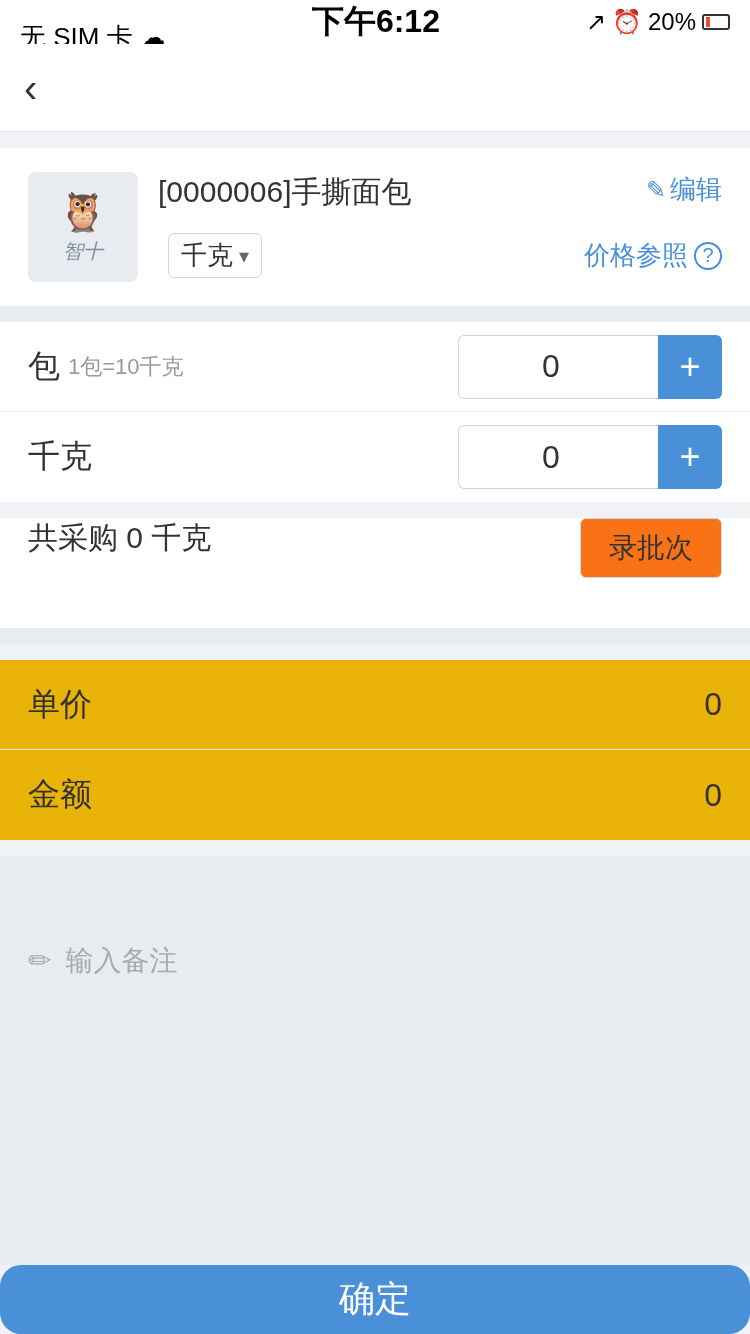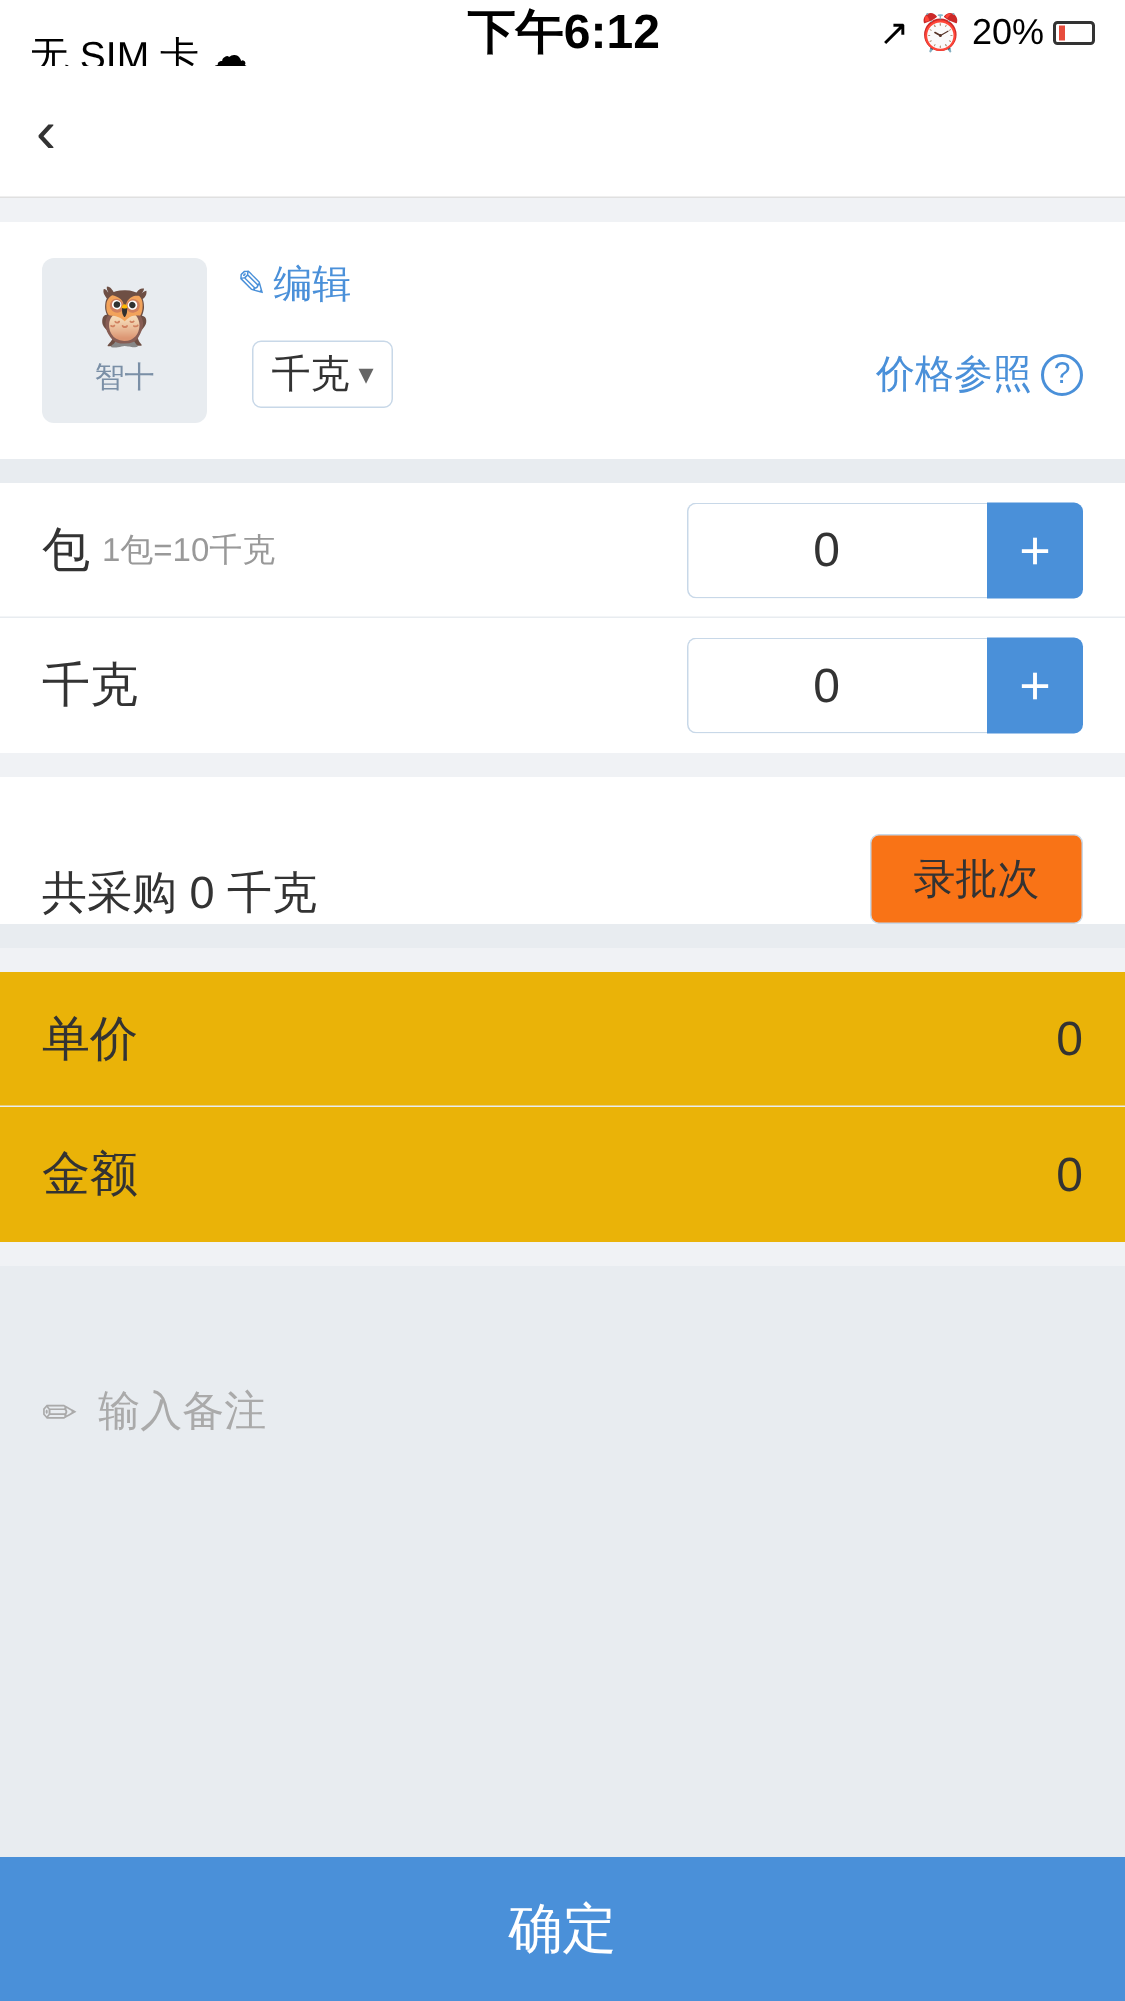--- a/index.html
+++ b/index.html
@@ -81,20 +81,21 @@
       flex-shrink: 0;
     }
     .product-thumbnail .owl-icon {
       font-size: 38px;
       color: #7a8fa6;
     }
     .product-thumbnail .brand-text {
       font-size: 20px;
       color: #7a8fa6;
       margin-top: 4px;
+      font-style: italic;
     }
     .product-info {
       flex: 1;
     }
     .product-name-row {
       display: flex;
       justify-content: space-between;
       align-items: flex-start;
     }
     .product-name {
@@ -214,23 +215,23 @@
       cursor: pointer;
     }
 
     
     .summary-section {
       background: #fff;
       margin-top: 16px;
     }
     .summary-row {
       display: flex;
-      align-items: flex-end;
+      align-items: flex-start;
       padding: 0 28px;
-      height: 98px;
+      height: 110px;
     }
     .summary-label {
       font-size: 30px;
       color: #333;
     }
     .batch-btn {
       margin-left: auto;
       border: 1.5px solid #c8d8e8;
       border-radius: 6px;
       padding: 10px 28px;
@@ -285,26 +286,27 @@
     
     .content-fill {
       flex: 1;
       background: #e8ecf0;
       min-height: 200px;
     }
 
     
     .confirm-bar {
       background: #4a90d9;
-      height: 96px;
+      height: 69px;
       display: flex;
       align-items: center;
       justify-content: center;
       cursor: pointer;
       flex-shrink: 0;
+      border-radius: 21px;
     }
     .confirm-text {
       font-size: 36px;
       color: #fff;
       font-weight: 500;
     }
   </style>
 </head>
 <body>
 
@@ -327,20 +329,21 @@
   <div class="nav-back">‹</div>
 </div>
 
 <div class="product-card">
   <div class="product-thumbnail">
     <span class="owl-icon">🦉</span>
     <span class="brand-text">智十</span>
   </div>
   <div class="product-info">
     <div class="product-name-row">
+      <span class="product-name">[0000006]手撕面包</span>
       <span class="edit-link">
         <span class="edit-icon">✎</span>
         <span>编辑</span>
       </span>
     </div>
     <div class="unit-row">
       <div style="display:flex;align-items:center;">
         <div class="unit-dropdown">
           <span>千克</span>
           <span class="dropdown-arrow">▾</span>

